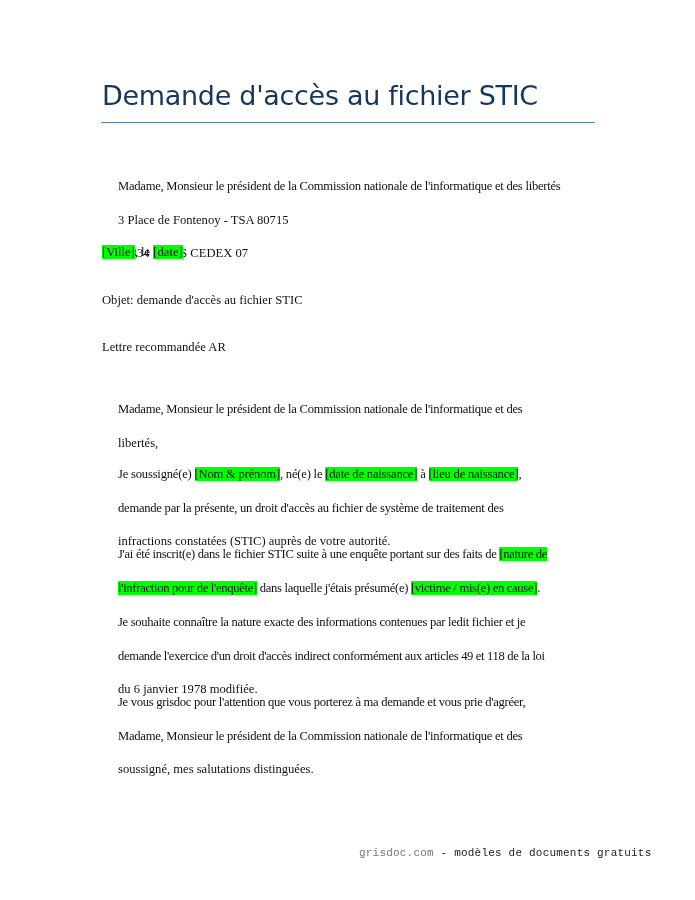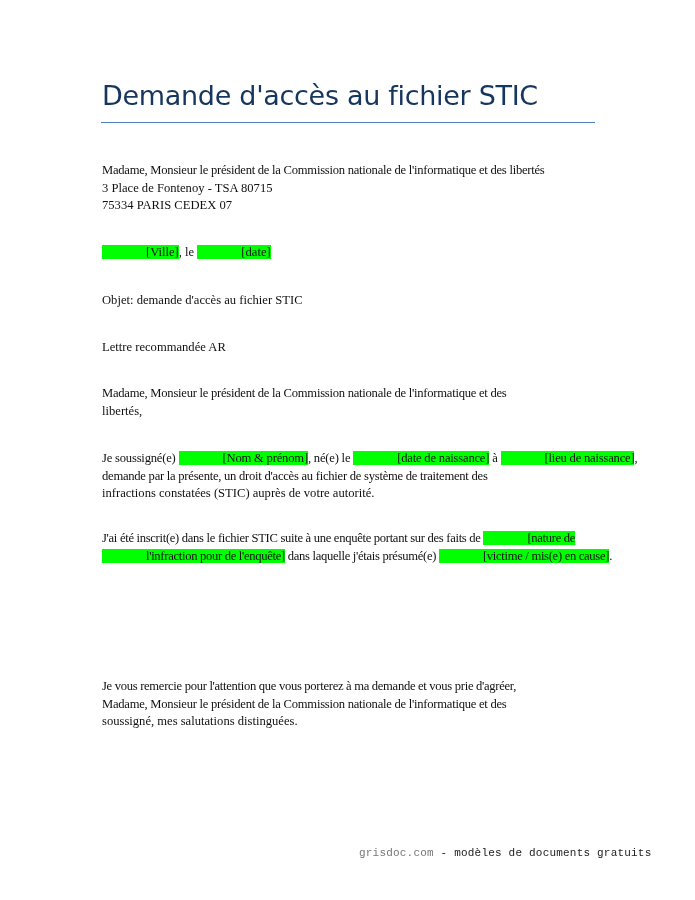--- a/index.html
+++ b/index.html
@@ -11,28 +11,28 @@
       letter-spacing: -0.3px; white-space: nowrap;
     }
     .title-rule {
       position: absolute; left: 101px; top: 122px; width: 494px; height: 0;
       border-top: 1px solid #4f81bd;
     }
     .body-text {
       font-family: "Liberation Serif", serif; font-size: 12.6px; color: #111;
       line-height: 17.5px; position: absolute; left: 102px; width: 500px;
     }
-    .hl { background: #00ff00; padding-left: 44px; }
+    .hl { background: #00ff00; }
     .footer {
       position: absolute; left: 359px; top: 847px;
       font-family: Liberation Mono, monospace; font-size: 11px; color: #222;
       white-space: nowrap; letter-spacing: 0.2px;
     }
     .footer .site { color: #777; }
-    p { margin: 0; font-family: Liberation Serif, serif; }
+    p { margin: 16px; font-family: Liberation Serif, serif; }
   </style>
 </head>
 <body>
 
 <div class="page">
   <div class="title">Demande d'accès au fichier STIC</div>
   <div class="title-rule"></div>
 
   <div class="body-text" style="top:162px;">
     <p style="white-space:nowrap;letter-spacing:-0.25px;">Madame, Monsieur le président de la Commission nationale de l'informatique et des libertés</p>
@@ -63,23 +63,28 @@
 
   <div class="body-text" style="top:530px;">
     <p style="white-space:nowrap;letter-spacing:-0.3px;">
       <span style="white-space:pre;">J'ai été inscrit(e) dans le fichier STIC suite à une enquête portant sur des faits de </span><span class="hl">[nature de</span>
     </p>
     <p style="white-space:nowrap;letter-spacing:-0.3px;">
       <span class="hl">l'infraction pour de l'enquête]</span><span style="white-space:pre;"> dans laquelle j'étais présumé(e) </span><span class="hl">[victime / mis(e) en cause]</span><span>.</span>
     </p>
   </div>
 
+  <div class="body-text" style="top:598px;">
+    <p style="white-space:nowrap;letter-spacing:-0.3px;">Je souhaite connaître la nature exacte des informations contenues par ledit fichier et je</p>
+    <p style="white-space:nowrap;letter-spacing:-0.35px;">demande l'exercice d'un droit d'accès indirect conformément aux articles 49 et 118 de la loi</p>
+    <p>du 6 janvier 1978 modifiée.</p>
+  </div>
 
   <div class="body-text" style="top:678px;">
-    <p style="white-space:nowrap;letter-spacing:-0.3px;">Je vous remercie pour l'attention que vous porterez à ma demande et vous prie d'agréer,</p>
+    <p style="white-space:nowrap;letter-spacing:-0.3px;">Je vous grisdoc pour l'attention que vous porterez à ma demande et vous prie d'agréer,</p>
     <p style="white-space:nowrap;letter-spacing:-0.25px;">Madame, Monsieur le président de la Commission nationale de l'informatique et des</p>
     <p>soussigné, mes salutations distinguées.</p>
   </div>
 
 
   <div class="footer">
     <span class="site">grisdoc.com</span><span style="white-space:pre;"> - modèles de documents gratuits</span>
   </div>
 </div>
 

